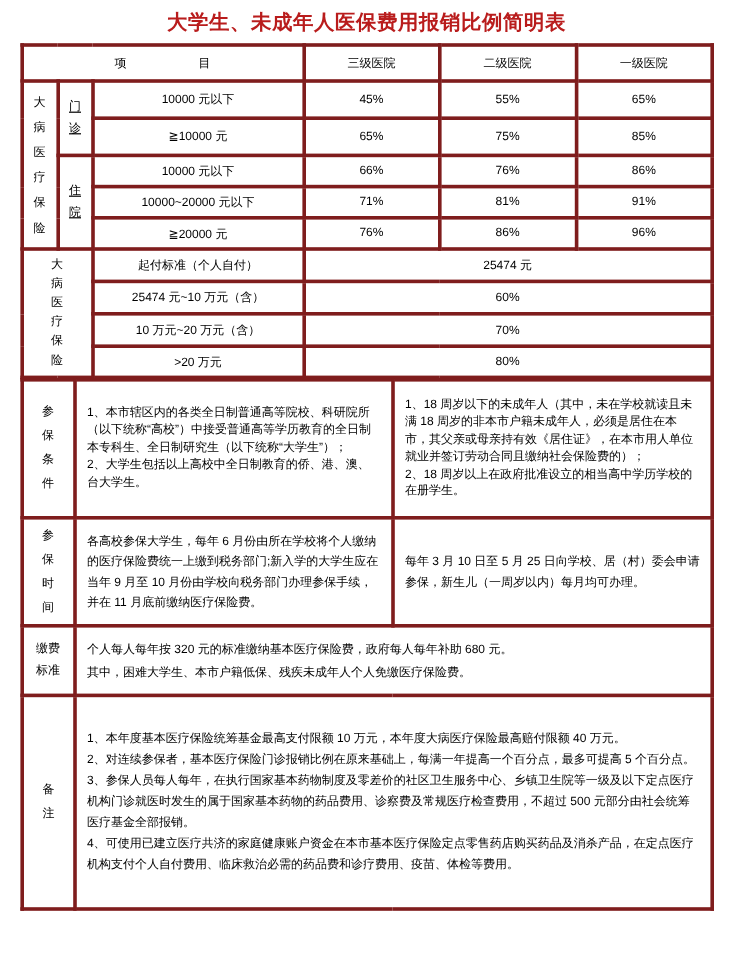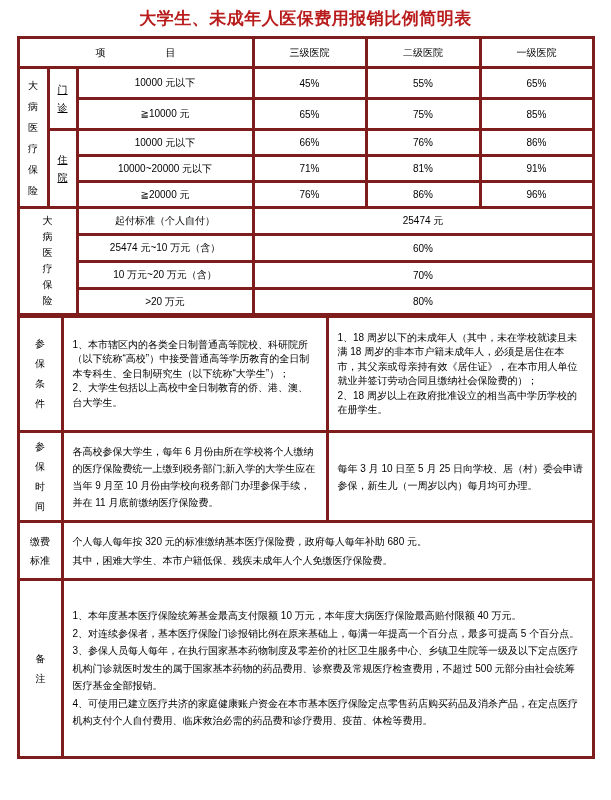--- a/index.html
+++ b/index.html
@@ -25,21 +25,21 @@
   .tableB { margin-top:-1px; }
 
   
   .vtext { display:inline-block; width:1.1em; }
   .v-basic { line-height:21px; }
   .v-sub   { line-height:18px;text-decoration:underline; }
   .v-major { line-height:16px; }
   .v-cond  { line-height:20px; }
   .v-time  { line-height:20px; }
   .v-note  { line-height:20px;text-align:right; }
-  .w2 { display:inline-block; width:2.2em; line-height:19px; } 
+  .w2 { display:inline-block; width:2.2em; line-height:19px;font-family:Liberation Mono, monospace; } 
 
   .para {
     text-align:left; vertical-align:middle; padding:3px 8px 3px 9px;
   }
   .para .pline { display:block; }
   .cell-cond { line-height:14.5px; }
   .cell-time { line-height:17px; }
   .cell-std  { line-height:19px; }
   .cell-note { line-height:17.5px; }
 </style>

